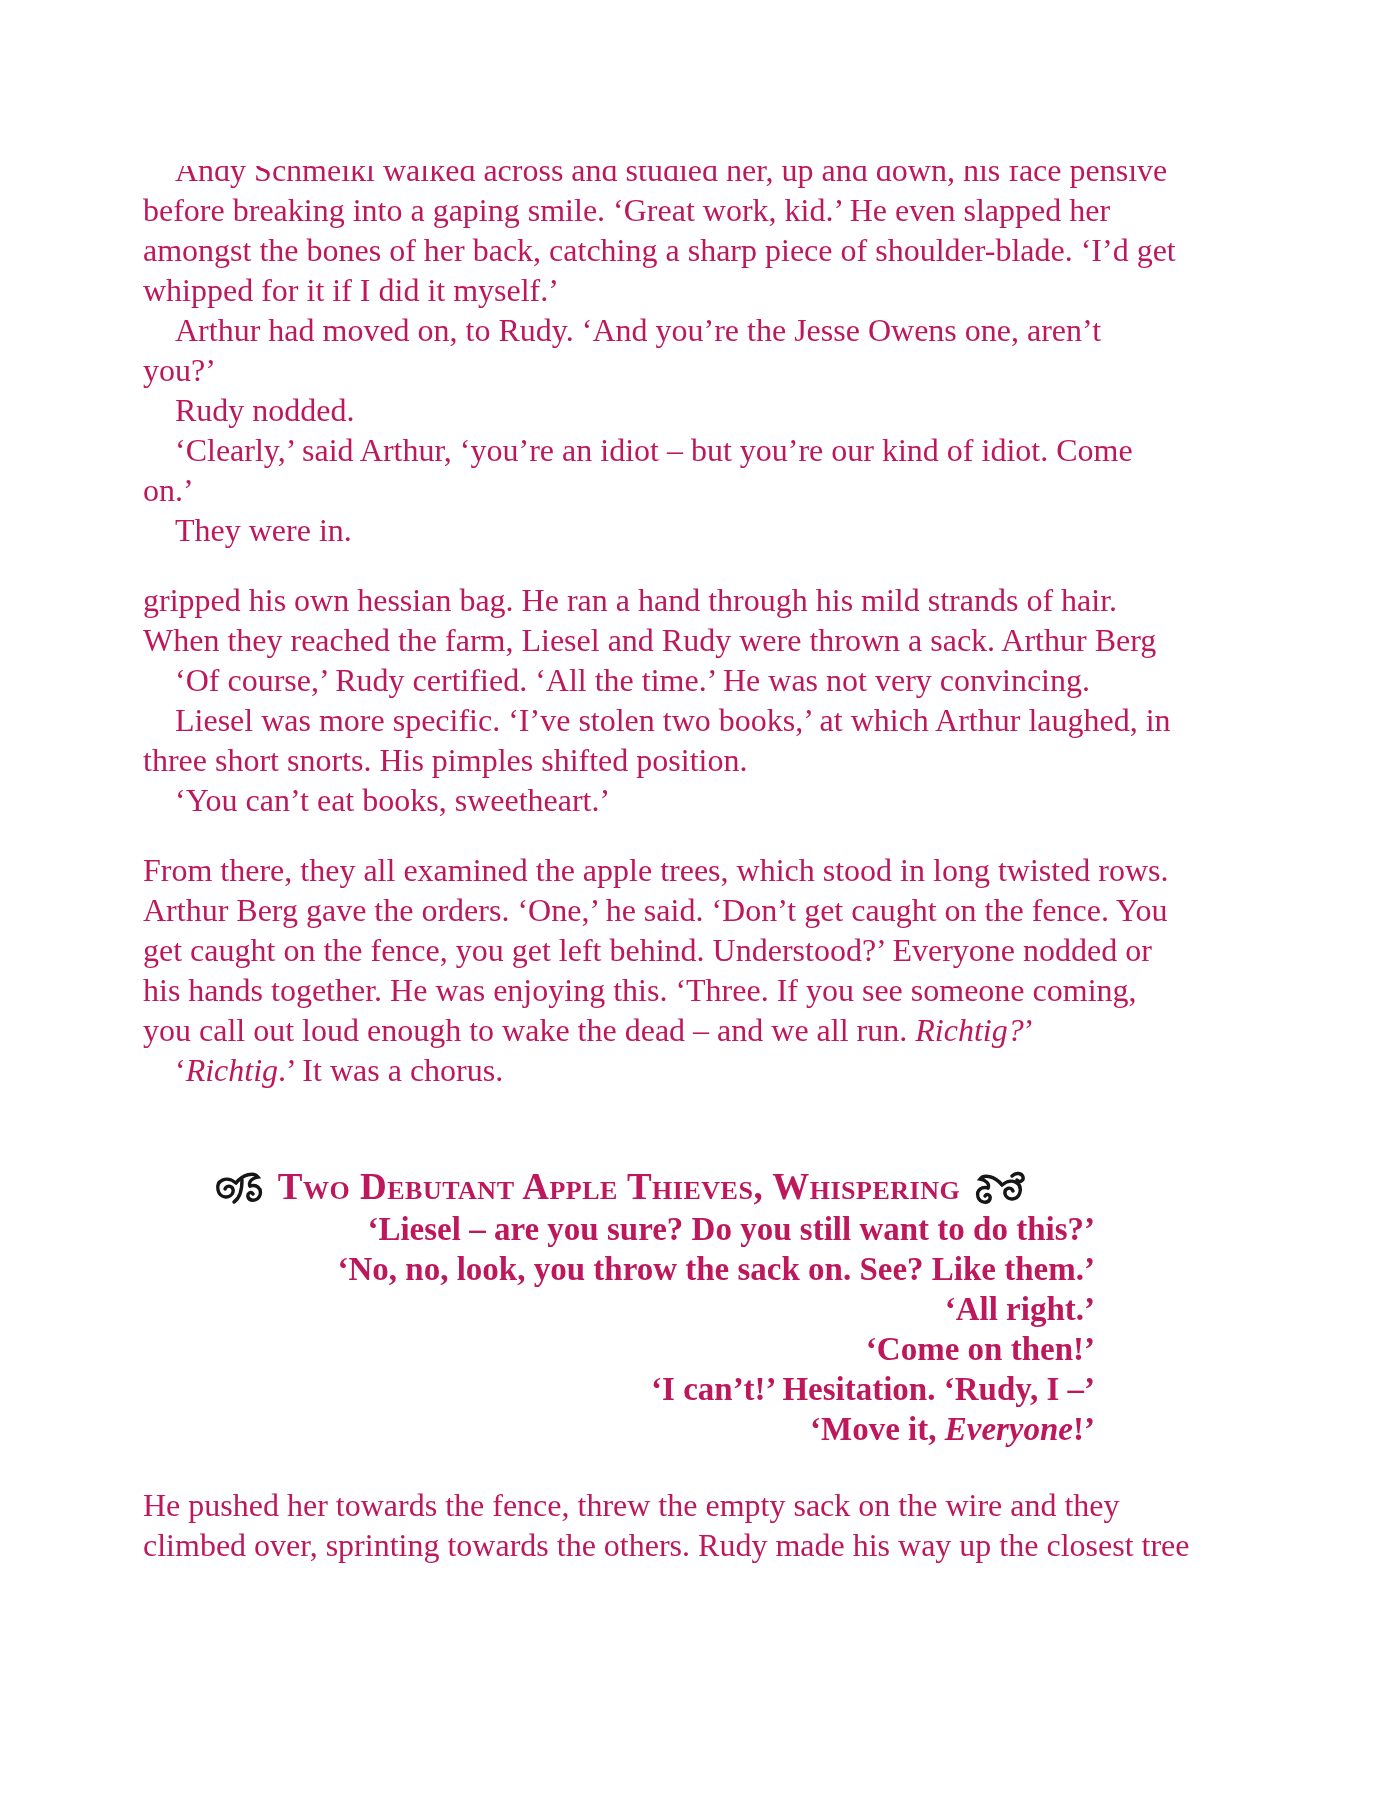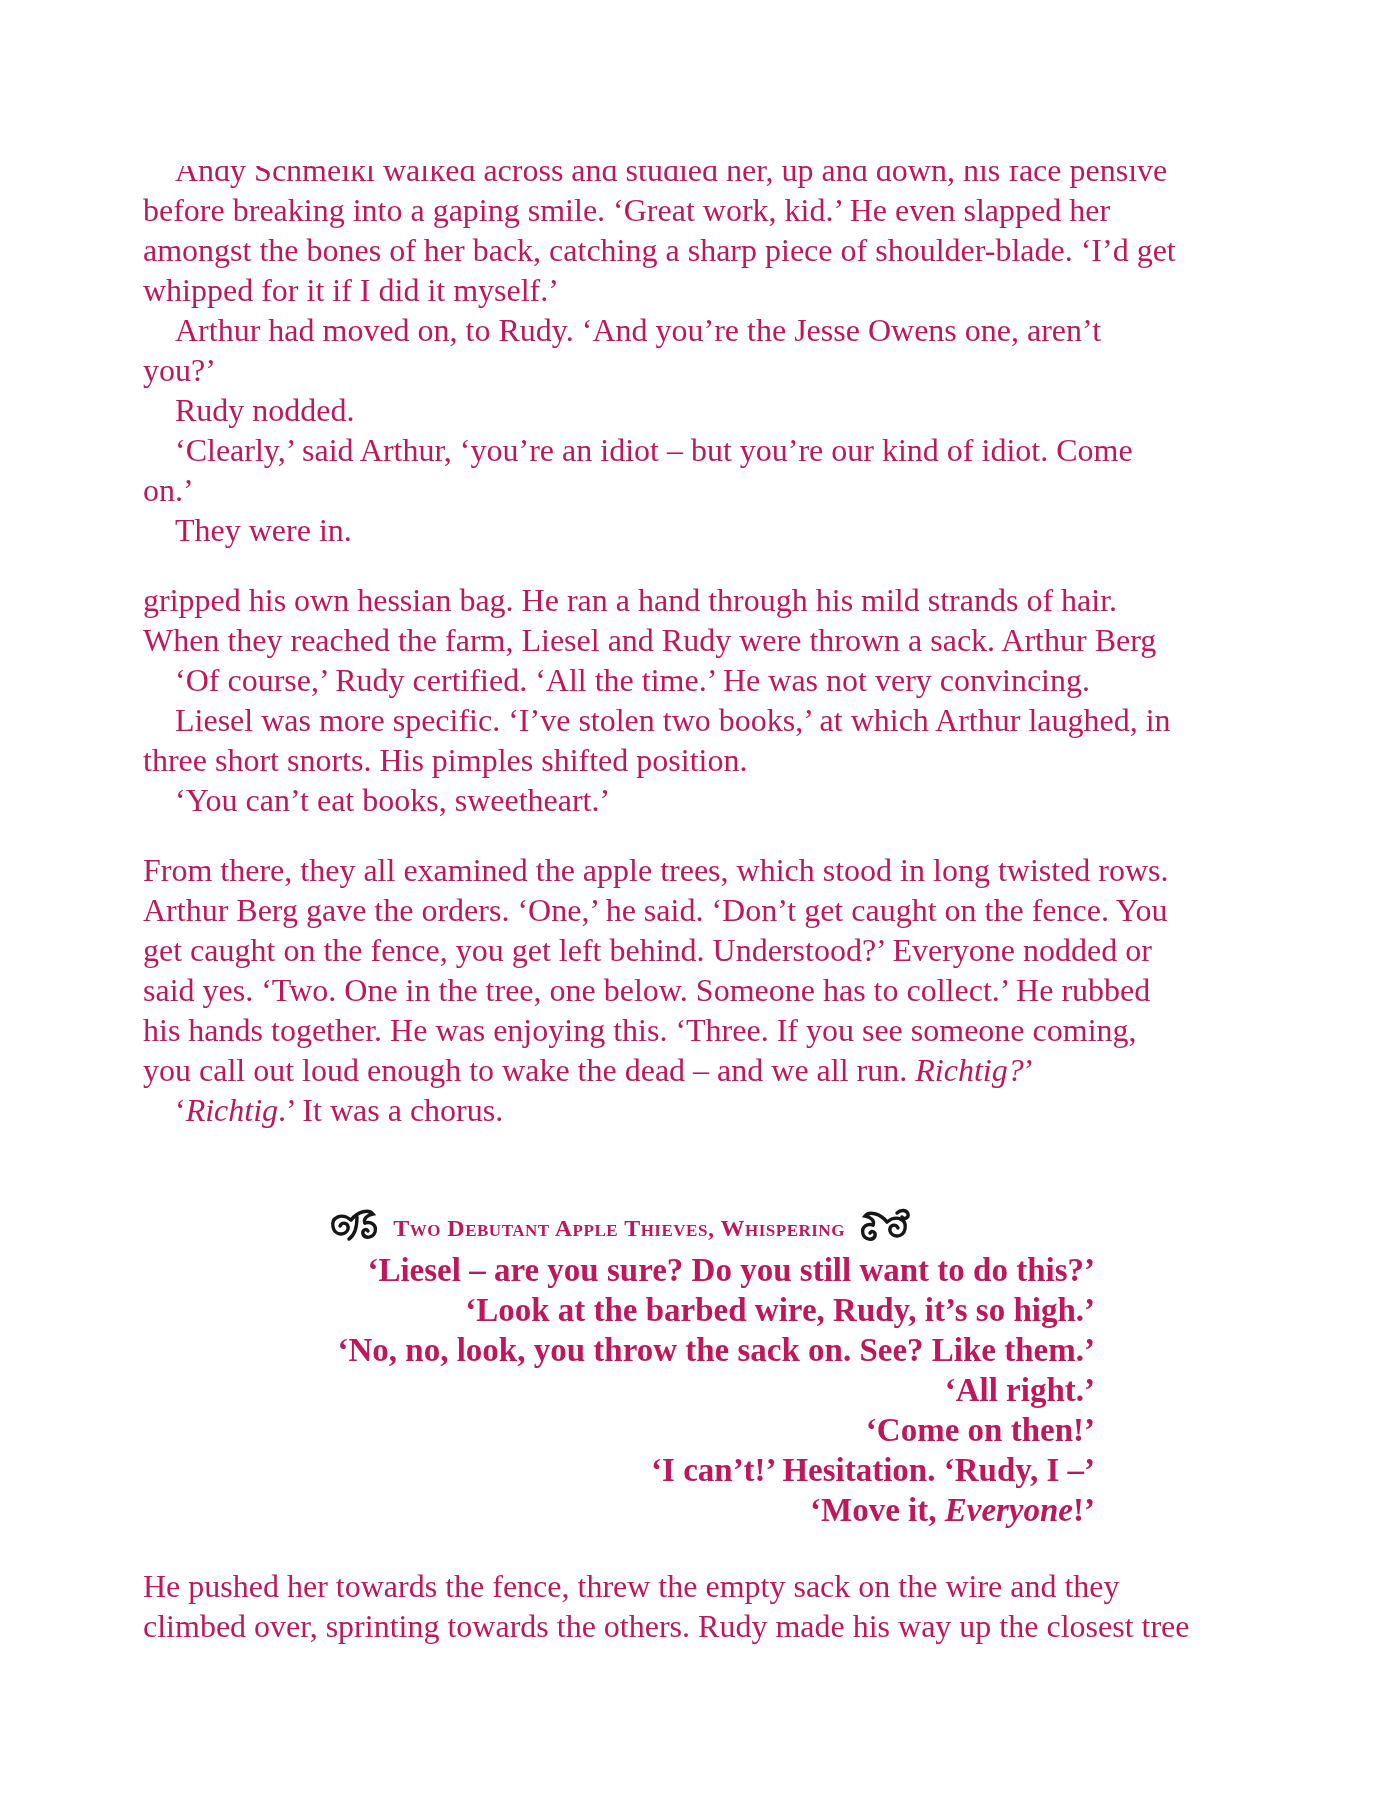--- a/index.html
+++ b/index.html
@@ -15,21 +15,21 @@
     position:absolute;left:143px;top:150px;width:1115px;
     font-size:32px;line-height:40px;
   }
   .para{margin:0;}
   .para.gap{margin-top:30px;}
   .line{height:40px;white-space:pre;}
   .para.indent .line:first-child{padding-left:32px;}
   .i{font-style:italic;}
   .centered-block{width:952px;margin-top:75px;text-align:center;}
   .heading{
-    font-weight:bold;font-size:24px;line-height:44px;
+    font-weight:bold;font-size:37px;line-height:44px;
     font-variant:small-caps;letter-spacing:0.5px;white-space:pre;
   }
   .heading svg{vertical-align:-9px;}
   .orn{margin:0 8px;}
   .dialogue .line{font-weight:bold;font-size:33px;text-align:right;}
   #body-bottom{margin-top:36px;}
   .clip{position:absolute;left:0;width:100%;background:#ffffff;z-index:5;}
   .clip-top{top:0;height:166px;}
   .clip-bottom{top:1652px;height:148px;}
 </style>
@@ -72,21 +72,20 @@
           <div class="line"><span>Liesel was more specific. ‘I’ve stolen two books,’ at which Arthur laughed, in</span></div>
           <div class="line"><span>three short snorts. His pimples shifted position.</span></div>
         </div>
         <div class="para indent">
           <div class="line"><span>‘You can’t eat books, sweetheart.’</span></div>
         </div>
         <div class="para gap">
           <div class="line"><span>From there, they all examined the apple trees, which stood in long twisted rows.</span></div>
           <div class="line"><span>Arthur Berg gave the orders. ‘One,’ he said. ‘Don’t get caught on the fence. You</span></div>
           <div class="line"><span>get caught on the fence, you get left behind. Understood?’ Everyone nodded or</span></div>
-          <div class="line"><span>said yes. ‘Two. One in the tree, one below. Someone has to collect.’ He rubbed</span></div>
           <div class="line"><span>his hands together. He was enjoying this. ‘Three. If you see someone coming,</span></div>
           <div class="line"><span>you call out loud enough to wake the dead – and we all run. </span><span class="i">Richtig?</span><span>’</span></div>
         </div>
         <div class="para indent">
           <div class="line"><span>‘</span><span class="i">Richtig</span><span>.’ It was a chorus.</span></div>
         </div>
       </div>
 
     <div class="centered-block">
       <div class="heading"><svg class="orn" width="58" height="40" viewBox="0 0 58 40" fill="none" stroke="#161616" stroke-width="3.4" stroke-linecap="round">
@@ -95,21 +94,20 @@
             <path d="M38 18 C44 16 50 20 48 27 C46 33 38 34 36 29 C35 25 39 23 41 26"></path>
             <path d="M30 12 C30 22 28 30 22 34"></path>
           </svg><span>Two Debutant Apple Thieves, Whispering</span><svg class="orn" width="58" height="40" viewBox="0 0 58 40" fill="none" stroke="#161616" stroke-width="3.4" stroke-linecap="round">
             <path d="M34 17 C44 9 54 15 52 24 C50 33 39 33 37 26 C36 20 43 18 45 23"></path>
             <path d="M34 17 C27 8 16 6 12 11 C18 12 22 16 20 20"></path>
             <path d="M20 20 C14 18 8 22 10 29 C12 35 20 36 22 31 C23 27 19 25 17 28"></path>
             <path d="M44 8 C48 4 54 5 55 9 C56 13 51 15 49 12"></path>
           </svg></div>
       <div class="dialogue">
           <div class="line"><span>‘Liesel – are you sure? Do you still want to do this?’</span></div>
-          <div class="line"><span>‘Look at the barbed wire, Rudy, it’s so high.’</span></div>
           <div class="line"><span>‘No, no, look, you throw the sack on. See? Like them.’</span></div>
           <div class="line"><span>‘All right.’</span></div>
           <div class="line"><span>‘Come on then!’</span></div>
           <div class="line"><span>‘I can’t!’ Hesitation. ‘Rudy, I –’</span></div>
           <div class="line"><span>‘Move it, </span><span class="i">Everyone</span><span>!’</span></div>
         </div>
     </div>
 
     <div id="body-bottom">
         <div class="para">

